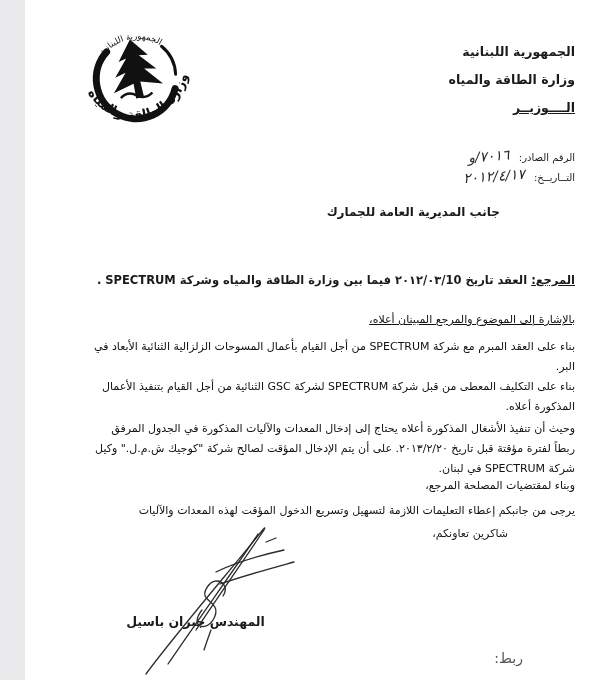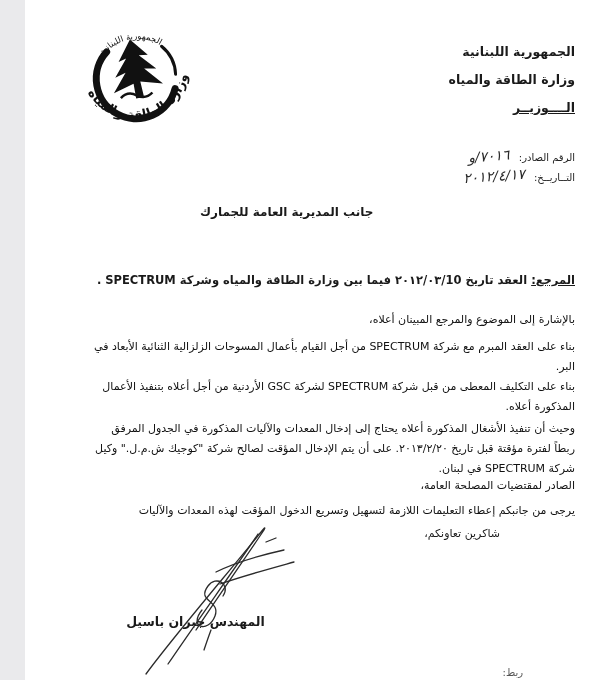--- a/index.html
+++ b/index.html
@@ -30,45 +30,45 @@
   .hand {
     font-style:italic; font-size:14px; color:#2a2a2a;
     display:inline-block; transform:rotate(-4deg); margin-right:6px;
     font-family:"DejaVu Serif", serif;
   }
   .ref-num { top:148px; }
   .ref-date { top:168px; }
   
   .recipient {
     position:absolute; top:205px; left:200px; width:300px;
-    text-align:left; font-weight:bold; font-size:12px;
+    text-align:right; font-weight:bold; font-size:12px;
   }
   
   .line { position:absolute; right:28px; width:530px; text-align:right; font-size:11.5px; }
   .subject-line { top:247px; font-weight:bold; }
   .reference-line { top:273px; font-weight:bold; }
   .line .u { text-decoration:underline; font-weight:bold; }
   
   .para {
     position:absolute; right:28px; width:482px; text-align:right;
     font-size:11px; line-height:20px; color:#111;
   }
-  .p1 { top:310px; }
+  .p1 { top:310px;text-decoration:underline; }
   .p2 { top:337px;margin-left:43px; }
   .p3 { top:377px; }
   .p4 { top:419px; }
   .p5 { top:476px; }
   .p6 { top:501px; }
-  .closing { position:absolute; right:103px; top:527px; font-size:11px; }
+  .closing { position:absolute; right:95px; top:527px; font-size:11px; }
   
   .sig-title { position:absolute; left:105px; top:560px; width:165px; font-weight:bold; font-size:12.5px; text-align:center; word-spacing:2px; }
   .sig-name  { position:absolute; left:118px; top:614px; width:155px; font-weight:bold; font-size:12.5px; text-align:center; }
   .sig-svg { position:absolute; left:118px; top:512px; width:200px; height:168px; z-index:3; }
   
-  .attachment { position:absolute; right:80px; top:667px; font-size:10px; color:#555; }
+  .attachment { position:absolute; right:80px; top:650px; font-size:14px; color:#555; }
   svg text { font-family:"DejaVu Sans", sans-serif; }
 </style>
 </head>
 <body>
 
 <div class="page">
   <div class="scan-strip"></div>
 
   <svg class="emblem" viewBox="0 0 130 130" aria-hidden="true">
     <defs>
@@ -106,23 +106,23 @@
 
   <div class="recipient">جانب المديرية العامة للجمارك</div>
 
 
   <div class="line reference-line">
     <span class="u">المرجع:</span><span> العقد تاريخ ٢٠١٢/٠٣/10 فيما بين وزارة الطاقة والمياه وشركة SPECTRUM .</span>
   </div>
 
   <div class="para p1">بالإشارة إلى الموضوع والمرجع المبينان أعلاه،</div>
   <div class="para p2">بناء على العقد المبرم مع شركة  SPECTRUM من أجل القيام بأعمال المسوحات الزلزالية الثنائية الأبعاد في البر.</div>
-  <div class="para p3">بناء على التكليف المعطى من قبل شركة SPECTRUM لشركة GSC الأردنية من أجل أعلاه بتنفيذ الأعمال المذكورة أعلاه.</div>
+  <div class="para p3">بناء على التكليف المعطى من قبل شركة SPECTRUM لشركة GSC الثنائية من أجل القيام بتنفيذ الأعمال المذكورة أعلاه.</div>
   <div class="para p4">وحيث أن تنفيذ الأشغال المذكورة أعلاه يحتاج إلى إدخال المعدات والآليات المذكورة في الجدول المرفق ربطاً لفترة مؤقتة قبل تاريخ ٢٠١٣/٢/٢٠. على أن يتم الإدخال المؤقت لصالح شركة "كوجيك ش.م.ل." وكيل شركة SPECTRUM في لبنان.</div>
-  <div class="para p5">الصادر لمقتضيات المصلحة العامة،</div>
+  <div class="para p5">وبناء لمقتضيات المصلحة المرجع،</div>
   <div class="para p6">يرجى من جانبكم إعطاء التعليمات اللازمة لتسهيل وتسريع الدخول المؤقت لهذه المعدات والآليات</div>
 
   <div class="closing">شاكرين تعاونكم،</div>
 
   <div class="sig-name">المهندس جبران باسيل</div>
   <svg class="sig-svg" viewBox="0 0 200 168" aria-hidden="true">
     <g fill="none" stroke="#2b2b2b" stroke-width="1.3" stroke-linecap="round">
       <path d="M 28,162 C 55,125 115,55 143,20 C 146,16 148,14 146,18 C 130,42 95,92 78,118"></path>
       <path d="M 50,152 C 75,115 125,45 140,22"></path>
       <path d="M 84,98 C 70,115 90,122 97,104 C 103,88 78,90 90,74 C 98,63 113,72 105,84"></path>

